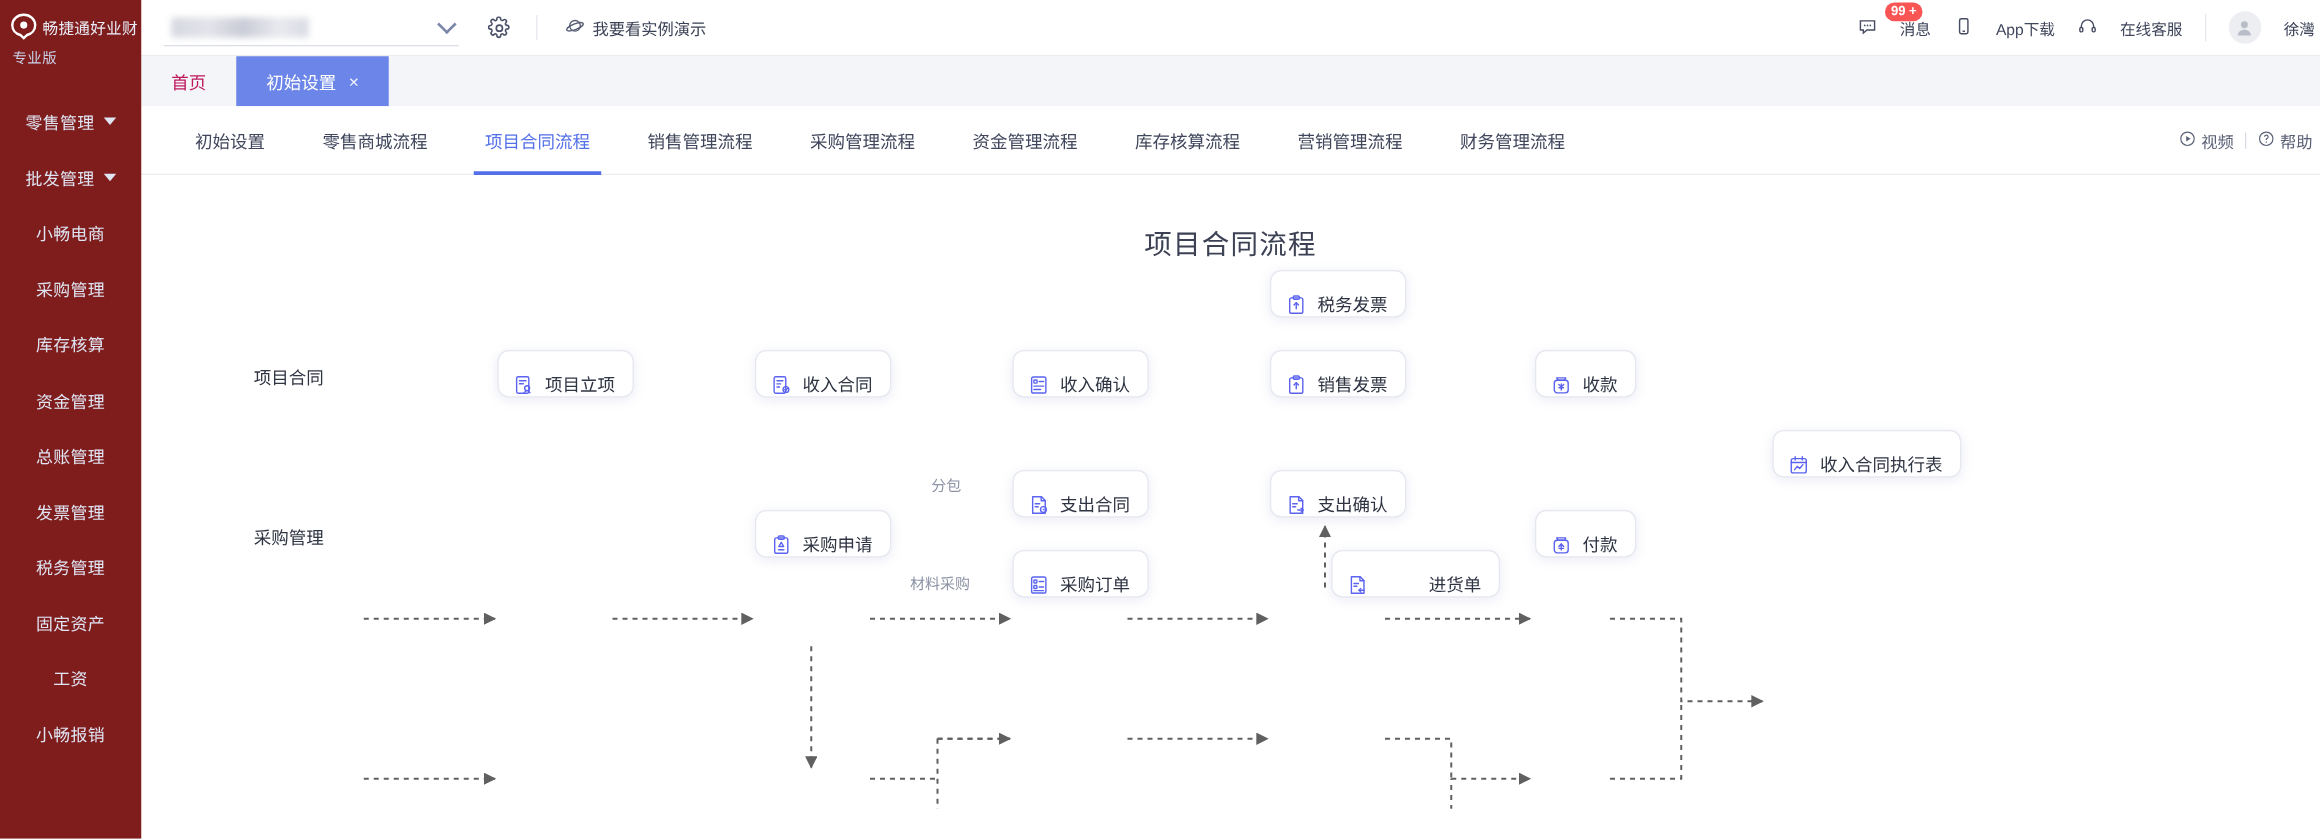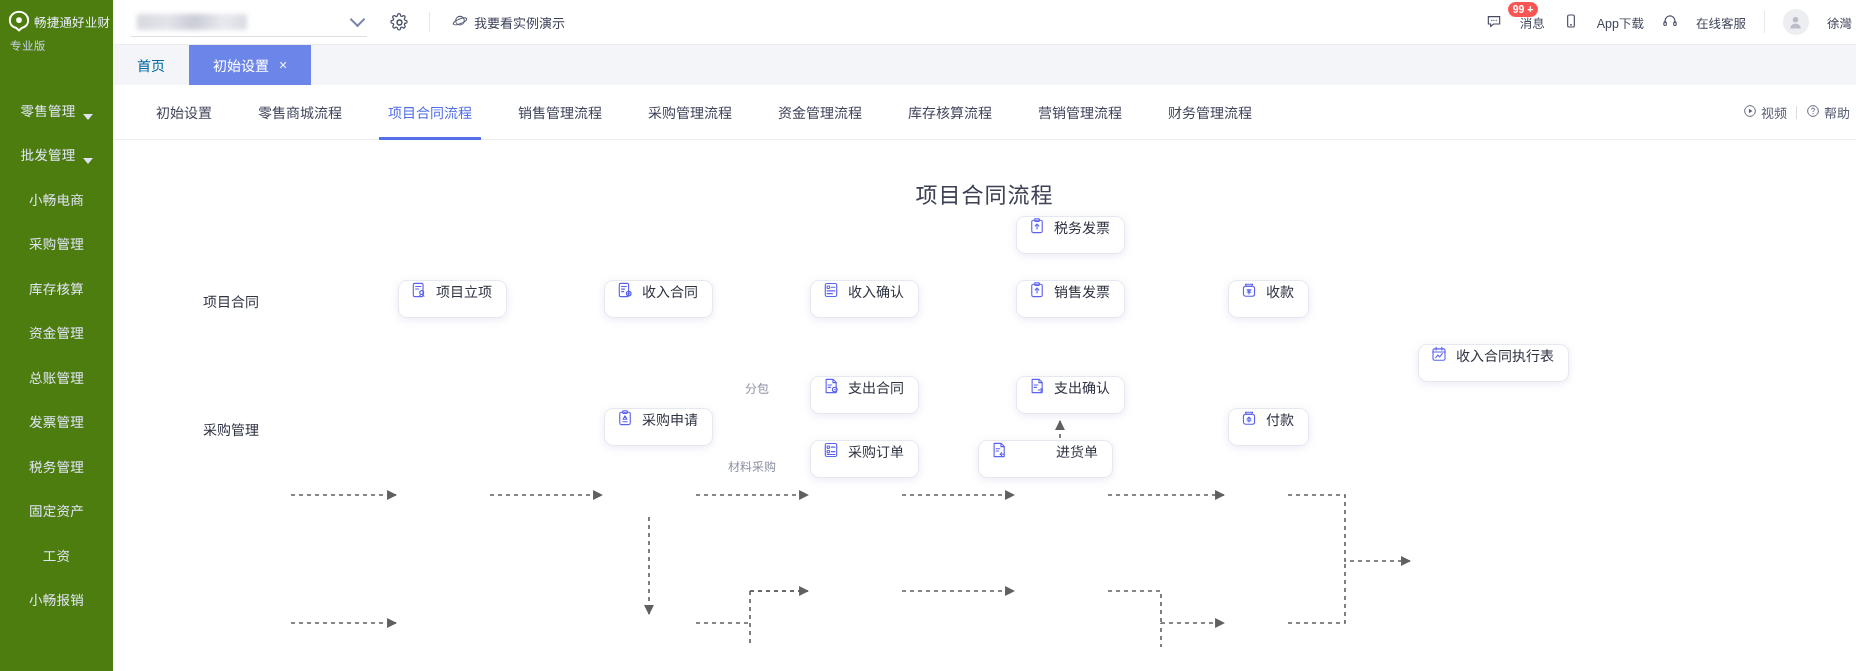--- a/index.html
+++ b/index.html
@@ -11,21 +11,21 @@
     font-family: "Liberation Sans", "DejaVu Sans", sans-serif;
     background: #ffffff;
   }
 
   #app { position: relative; width: 1856px; height: 671px; background:#fff; }
 
   
   .sidebar {
     position: absolute; left: 0; top: 0;
     width: 113px; height: 671px;
-    background: #4d7c0f;
+    background: #7f1d1d;
     z-index: 30;
   }
   .logo-wrap {
     position: relative;
     height: 67px;
     padding: 10px 0 0 8px;
   }
   .logo-row { display: flex; align-items: center; gap: 4px; }
   .logo-mark {
     width: 22px; height: 22px; flex: none;
@@ -35,21 +35,21 @@
     color: #e8ebf5; font-size: 12.5px; letter-spacing: .2px;
     white-space: nowrap; overflow: hidden;
   }
   .logo-sub {
     color: #c9d0e8; font-size: 11.5px; margin-top: 5px; padding-left: 2px;
     letter-spacing: .4px;
   }
   .nav-list { margin-top: 8px; }
   .nav-item {
     height: 44.5px;
-    display: flex; align-items: flex-end; justify-content: center;
+    display: flex; align-items: center; justify-content: center;
     color: #dfe4f2; font-size: 13.5px;
     cursor: pointer; position: relative;
     letter-spacing: .3px;
   }
   .nav-item .caret {
     margin-left: 7px;
     width: 0; height: 0;
     border-left: 5px solid transparent;
     border-right: 5px solid transparent;
     border-top: 6px solid #dfe4f2;
@@ -112,21 +112,21 @@
 
   
   .pagetabs {
     position: absolute; left: 113px; top: 45px; right: 0; height: 40px;
     background: #f4f5f8;
     display: flex; align-items: flex-end;
   }
   .ptab {
     height: 40px; padding: 0 24px;
     display: flex; align-items: center; gap: 10px;
-    font-size: 14px; color: #0369a1; cursor: pointer;
+    font-size: 14px; color: #be185d; cursor: pointer;
   }
   .ptab.active { background: #6b85e8; color: #fff; }
   .ptab .x {
     font-size: 14px; opacity: .92; line-height: 1;
   }
 
   
   .content {
     position: absolute; left: 113px; top: 85px; right: 0; bottom: 0;
     background: #fff;
@@ -168,21 +168,21 @@
     position: absolute; left: 0; top: 0; width: 100%; height: 100%;
     pointer-events: none;
   }
   .node {
     position: absolute;
     height: 38px;
     background: #fff;
     border: 1px solid #e6e8f0;
     border-radius: 9px;
     box-shadow: 0 2px 9px rgba(92,104,180,.13);
-    display: flex; align-items: flex-start; gap: 8px;
+    display: flex; align-items: flex-end; gap: 8px;
     padding: 0 14px 0 11px;
     font-size: 14px; color: #2f3443;
     cursor: pointer; white-space: nowrap;
     z-index: 5;
   }
   .node .nico { width: 18px; height: 18px; flex:none; display:flex; align-items:center; justify-content:center; }
   .rowlabel {
     position: absolute; font-size: 14px; color: #2f3443; white-space: nowrap; text-align: right;
   }
   .edgelabel {
@@ -562,21 +562,21 @@
                 <rect x="4.4" y="3.4" width="15.2" height="17.2" rx="2"></rect>
                 <rect x="6.8" y="6.6" width="3.2" height="3.2" rx=".7"></rect>
                 <rect x="6.8" y="12.6" width="3.2" height="3.2" rx=".7"></rect>
                 <line x1="12.4" y1="8.2" x2="17.2" y2="8.2"></line>
                 <line x1="12.4" y1="14.2" x2="17.2" y2="14.2"></line>
                 <line x1="6.8" y1="18" x2="17.2" y2="18"></line>
               </svg>
             </span>
             <span>采购订单</span>
           </div>
-          <div class="node" style="left: 865px; top: 223px; min-width: 72px; gap: 48px;">
+          <div class="node" style="left: 952px; top: 223px; min-width: 72px; gap: 48px;">
             <span class="nico">
               <svg viewBox="0 0 24 24" width="18" height="18" fill="none" stroke="#5b63f0" stroke-width="1.5" stroke-linecap="round" stroke-linejoin="round">
                 <path d="M5.5 3.2h9.4l4 4v13.6H5.5z"></path>
                 <path d="M14.6 3.4v4.1h4.1"></path>
                 <line x1="8.2" y1="10.4" x2="13" y2="10.4"></line>
                 <line x1="8.2" y1="13.4" x2="11.4" y2="13.4"></line>
                 <path d="M19.2 17.6h-5.6"></path>
                 <path d="M15.6 15.6l-2 2 2 2"></path>
               </svg>
             </span>

